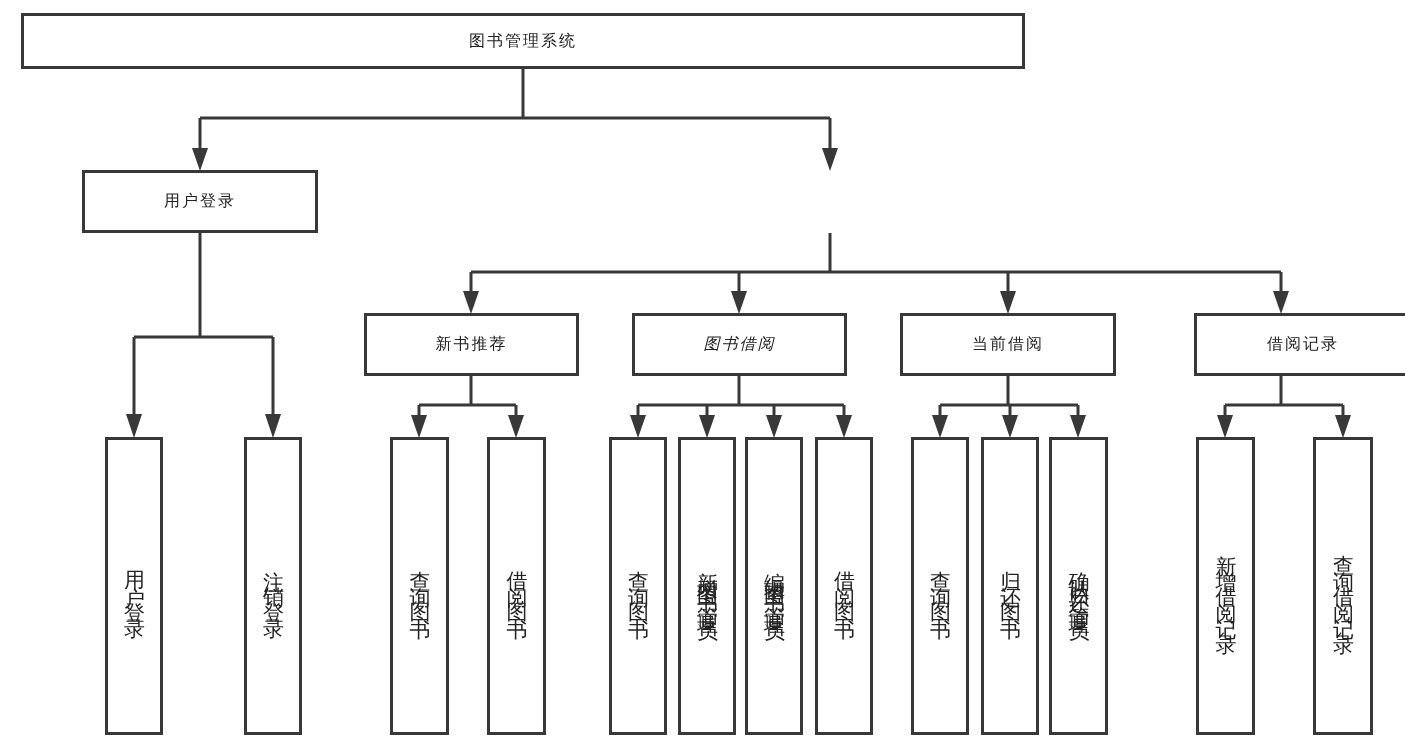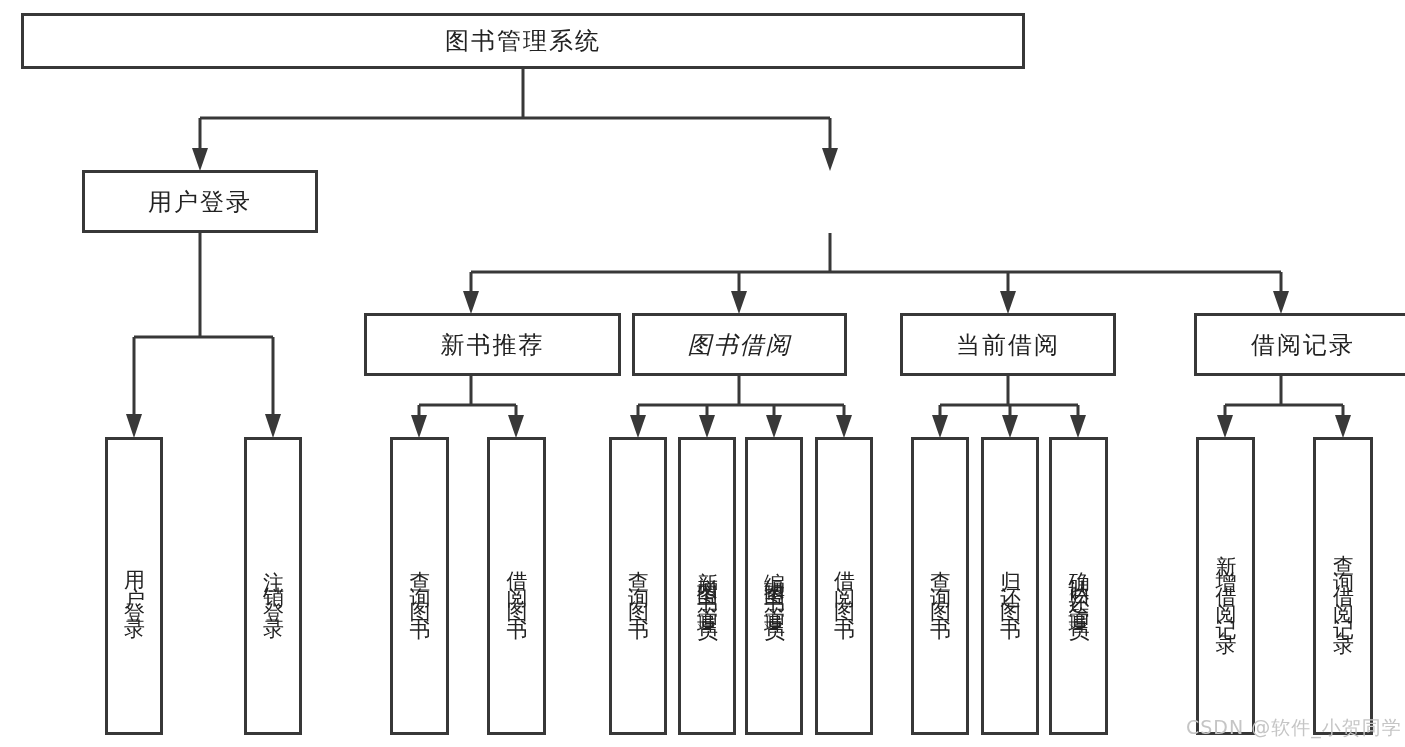--- a/index.html
+++ b/index.html
@@ -14,21 +14,21 @@
     position:relative;width:1405px;height:747px;background:var(--bg);overflow:hidden;
   }
   .wires{position:absolute;left:0;top:0;z-index:1;}
   .wires path{stroke:var(--line);stroke-width:3;fill:none;}
   .wires polygon{fill:var(--line);stroke:none;}
   .node{
     position:absolute;z-index:2;background:#fff;border:3px solid var(--line);
     display:flex;align-items:center;justify-content:center;
     color:var(--text);
   }
-  .hbox{font-size:24px;letter-spacing:2px;}
+  .hbox{font-size:16px;letter-spacing:2px;}
   .vtext{
     writing-mode:vertical-rl;text-orientation:mixed;
     font-size:21px;letter-spacing:16px;line-height:1;
     color:var(--text);
   }
   .vtext-long{letter-spacing:7px;}
   .watermark{
     position:absolute;z-index:3;left:1186px;top:715px;
     font-size:19px;color:var(--wm);letter-spacing:1px;white-space:nowrap;
   }
@@ -82,21 +82,21 @@
   </svg>
 
   <div class="node hbox" style="left:21px;top:13px;width:1004px;height:56px;">
     <span>图书管理系统</span>
   </div>
 
   <div class="node hbox" style="left:82px;top:170px;width:236px;height:63px;">
     <span>用户登录</span>
   </div>
 
-  <div class="node hbox" style="left:364px;top:313px;width:257px;height:63px;">
+  <div class="node hbox" style="left:364px;top:313px;width:215px;height:63px;">
     <span>新书推荐</span>
   </div>
   <div class="node hbox" style="left:632px;top:313px;width:215px;height:63px;font-style:italic;">
     <span>图书借阅</span>
   </div>
   <div class="node hbox" style="left:900px;top:313px;width:216px;height:63px;">
     <span>当前借阅</span>
   </div>
   <div class="node hbox" style="left:1172px;top:313px;width:218px;height:63px;margin-left:22px;">
     <span>借阅记录</span>
@@ -139,15 +139,14 @@
     <span class="vtext vtext-long">确认归还（管理员）</span>
   </div>
 
   <div class="node" style="left:1196px;top:437px;width:59px;height:298px;">
     <span class="vtext">新增借阅记录</span>
   </div>
   <div class="node" style="left:1313px;top:437px;width:60px;height:298px;">
     <span class="vtext">查询借阅记录</span>
   </div>
 
-  <div class="watermark">CSDN @软件_小贺同学</div>
 
 </div>
 
 </body></html>

